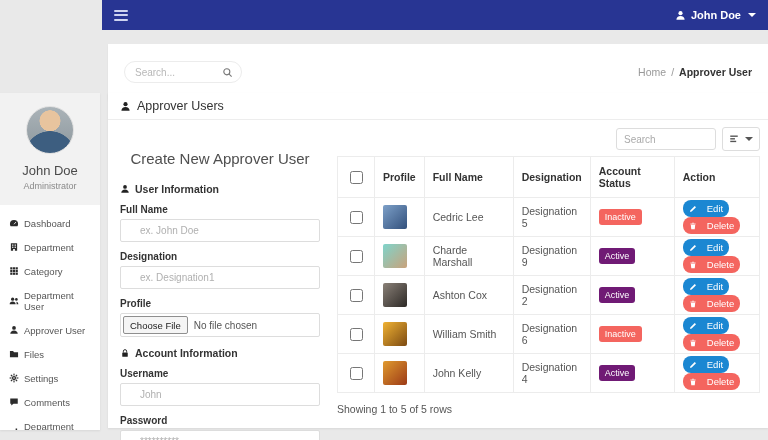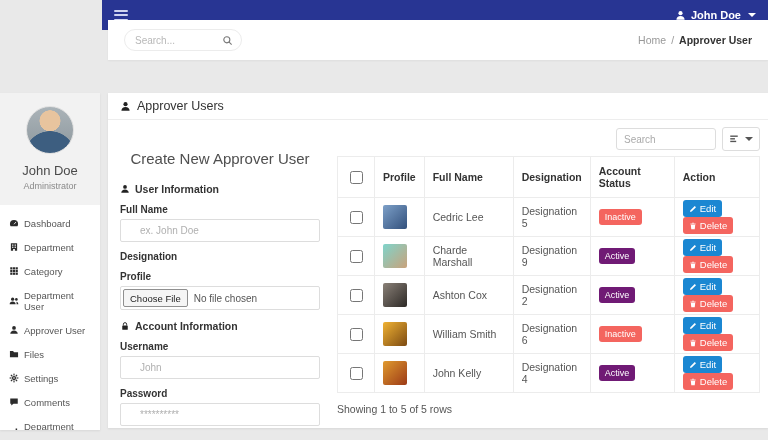--- a/index.html
+++ b/index.html
@@ -20,21 +20,21 @@
   }
   .hamburger{width:14px;height:11px;display:flex;flex-direction:column;justify-content:space-between;cursor:pointer;}
   .hamburger span{display:block;height:2px;background:#cfd4f0;border-radius:1px;}
   .nav-user{margin-left:auto;display:flex;align-items:center;gap:5px;cursor:pointer;}
   .nav-user .icon{width:11px;height:11px;color:#fff;}
   .nav-user-label{font-size:11px;font-weight:bold;color:#fff;}
   .caret{width:0;height:0;border-left:4px solid transparent;border-right:4px solid transparent;border-top:4px solid #fff;margin-left:2px;}
 
   
   .topbar{
-    position:absolute;left:108px;right:0;top:20px;height:40px;background:#fff;
+    position:absolute;left:108px;right:0;top:44px;height:56px;background:#fff;
     box-shadow:0 1px 2px rgba(0,0,0,.05);display:flex;align-items:center;
     padding:0 16px;box-sizing:border-box;
   }
   .topbar-search{
     width:100px;height:20px;border:1px solid #ececec;border-radius:12px;
     display:flex;align-items:center;padding:0 8px;gap:6px;background:#fff;
   }
   .topbar-search input{
     border:none;outline:none;flex:1;min-width:0;font-size:10px;color:#555;
     font-family:"Liberation Sans",sans-serif;background:transparent;
@@ -129,22 +129,22 @@
   .col-profile{width:43px;}
   .col-name{width:89px;}
   .col-desig{width:76px;}
   .col-status{width:84px;}
   td.cell-check{text-align:center;}
   .row-avatar{width:24px;height:24px;border-radius:2px;}
   .badge{display:inline-block;font-size:9px;color:#fff;padding:3px 6px;border-radius:3px;}
   .badge.active{background:#701a75;}
   .badge.inactive{background:#f4655f;}
   .act-btn{
-    border:none;border-radius:3px;color:#fff;font-size:9.5px;padding:3px 6px;cursor:pointer;
-    display:inline-flex;align-items:center;gap:3px;margin-right:4px;
+    border:none;border-radius:8px;color:#fff;font-size:9.5px;padding:3px 6px;cursor:pointer;
+    display:inline-flex;align-items:center;gap:10px;margin-right:4px;
     font-family:"Liberation Sans",sans-serif;
   }
   .act-btn .icon{width:8px;height:8px;color:#fff;}
   .act-edit{background:#1b87d2;}
   .act-delete{background:#f4655f;}
   .table-footer{font-size:10.5px;color:#555;margin-top:10px;}
 </style>
 </head>
 <body>
 
@@ -330,20 +330,21 @@
         <span class="section-label">User Information</span>
       </div>
 
       <div class="form-group">
         <div class="form-label">Full Name</div>
         <input class="form-input" type="text" placeholder="ex. John Doe" style="">
       </div>
 
       <div class="form-group">
         <div class="form-label">Designation</div>
+        <input class="form-input" type="text" placeholder="ex. Designation1" style="">
       </div>
 
       <div class="form-group">
         <div class="form-label">Profile</div>
         <div class="file-box">
           <button class="file-btn">Choose File</button>
           <span class="file-status">No file chosen</span>
         </div>
       </div>
 

